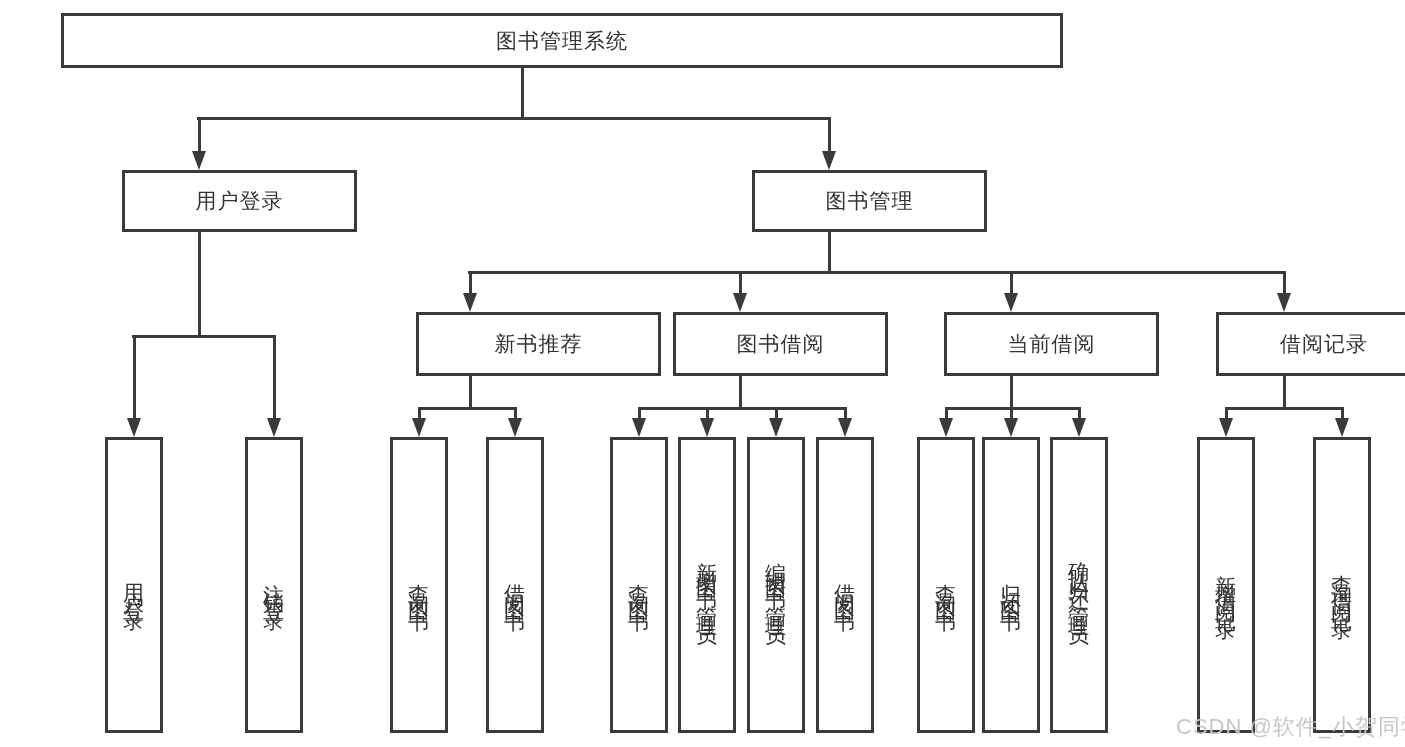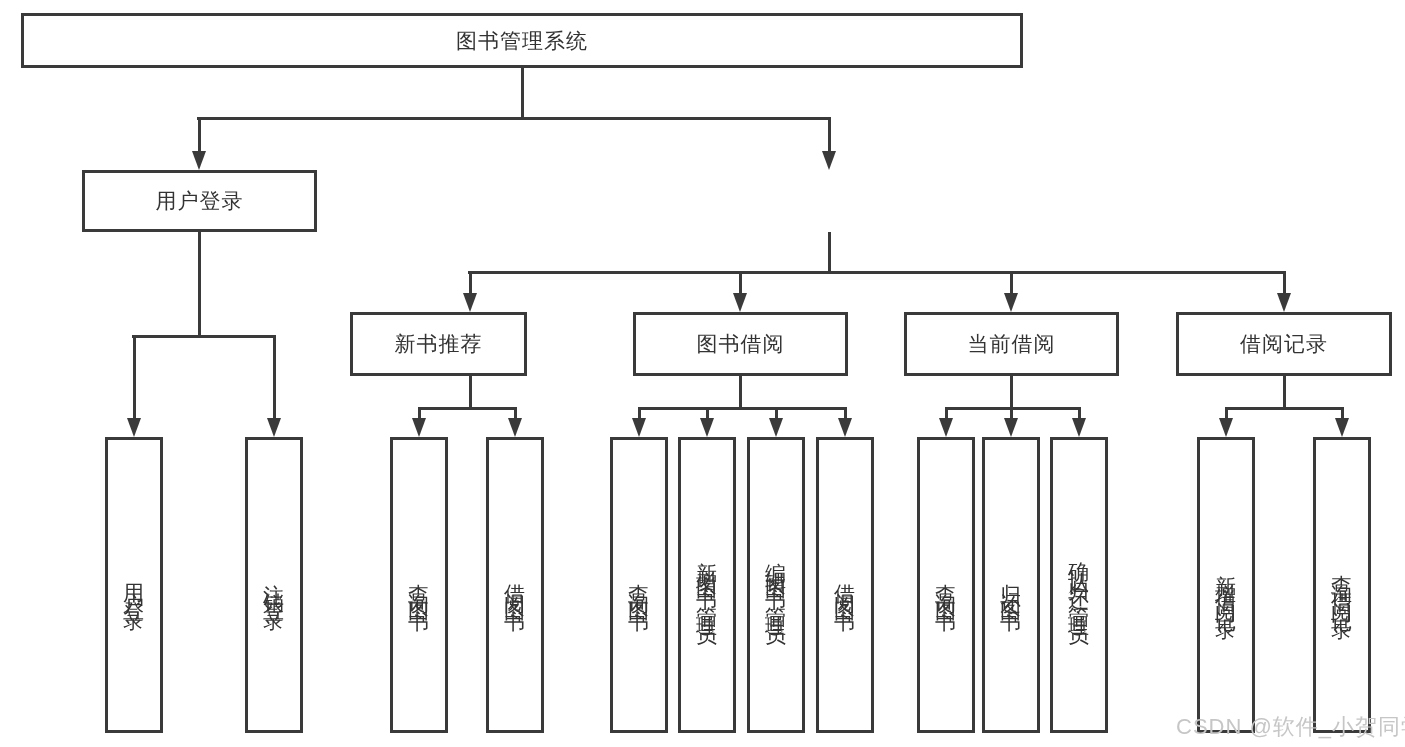--- a/index.html
+++ b/index.html
@@ -4,21 +4,21 @@
 <style>
   html,body{margin:0;padding:0;background:#fff;}
   #canvas{
     position:relative;width:1405px;height:747px;background:#fff;overflow:hidden;
     font-family:"Liberation Sans","DejaVu Sans",sans-serif;color:#333;
   }
   .box{
     position:absolute;border:3px solid #3a3a3a;background:#fff;box-sizing:border-box;
     display:flex;align-items:center;justify-content:center;
   }
-  .hbox{font-size:21px;letter-spacing:1px;}
+  .hbox{font-size:21px;letter-spacing:1px;margin-left:40px;}
   .leaf span{
     writing-mode:vertical-rl;text-orientation:mixed;
     font-size:21px;letter-spacing:9px;line-height:1;white-space:nowrap;
   }
   .vl{position:absolute;width:3px;background:#3a3a3a;}
   .hl{position:absolute;height:3px;background:#3a3a3a;}
   .arrow{
     position:absolute;width:0;height:0;
     border-left:7px solid transparent;border-right:7px solid transparent;
     border-top:19px solid #3a3a3a;
@@ -33,22 +33,25 @@
 
 <div id="canvas">
 
   <div class="box hbox" style="left:21px;top:13px;width:1002px;height:55px;">
     <span>图书管理系统</span>
   </div>
 
   <div class="box hbox" style="left:82px;top:170px;width:235px;height:62px;">
     <span>用户登录</span>
   </div>
+  <div class="box hbox" style="left:712px;top:170px;width:235px;height:62px;">
+    <span>图书管理</span>
+  </div>
 
-  <div class="box hbox" style="left:350px;top:312px;width:177px;height:64px;">
+  <div class="box hbox" style="left:376px;top:312px;width:245px;height:64px;">
     <span>新书推荐</span>
   </div>
   <div class="box hbox" style="left:633px;top:312px;width:215px;height:64px;">
     <span>图书借阅</span>
   </div>
   <div class="box hbox" style="left:904px;top:312px;width:215px;height:64px;">
     <span>当前借阅</span>
   </div>
   <div class="box hbox" style="left:1176px;top:312px;width:216px;height:64px;text-align:right;">
     <span>借阅记录</span>

